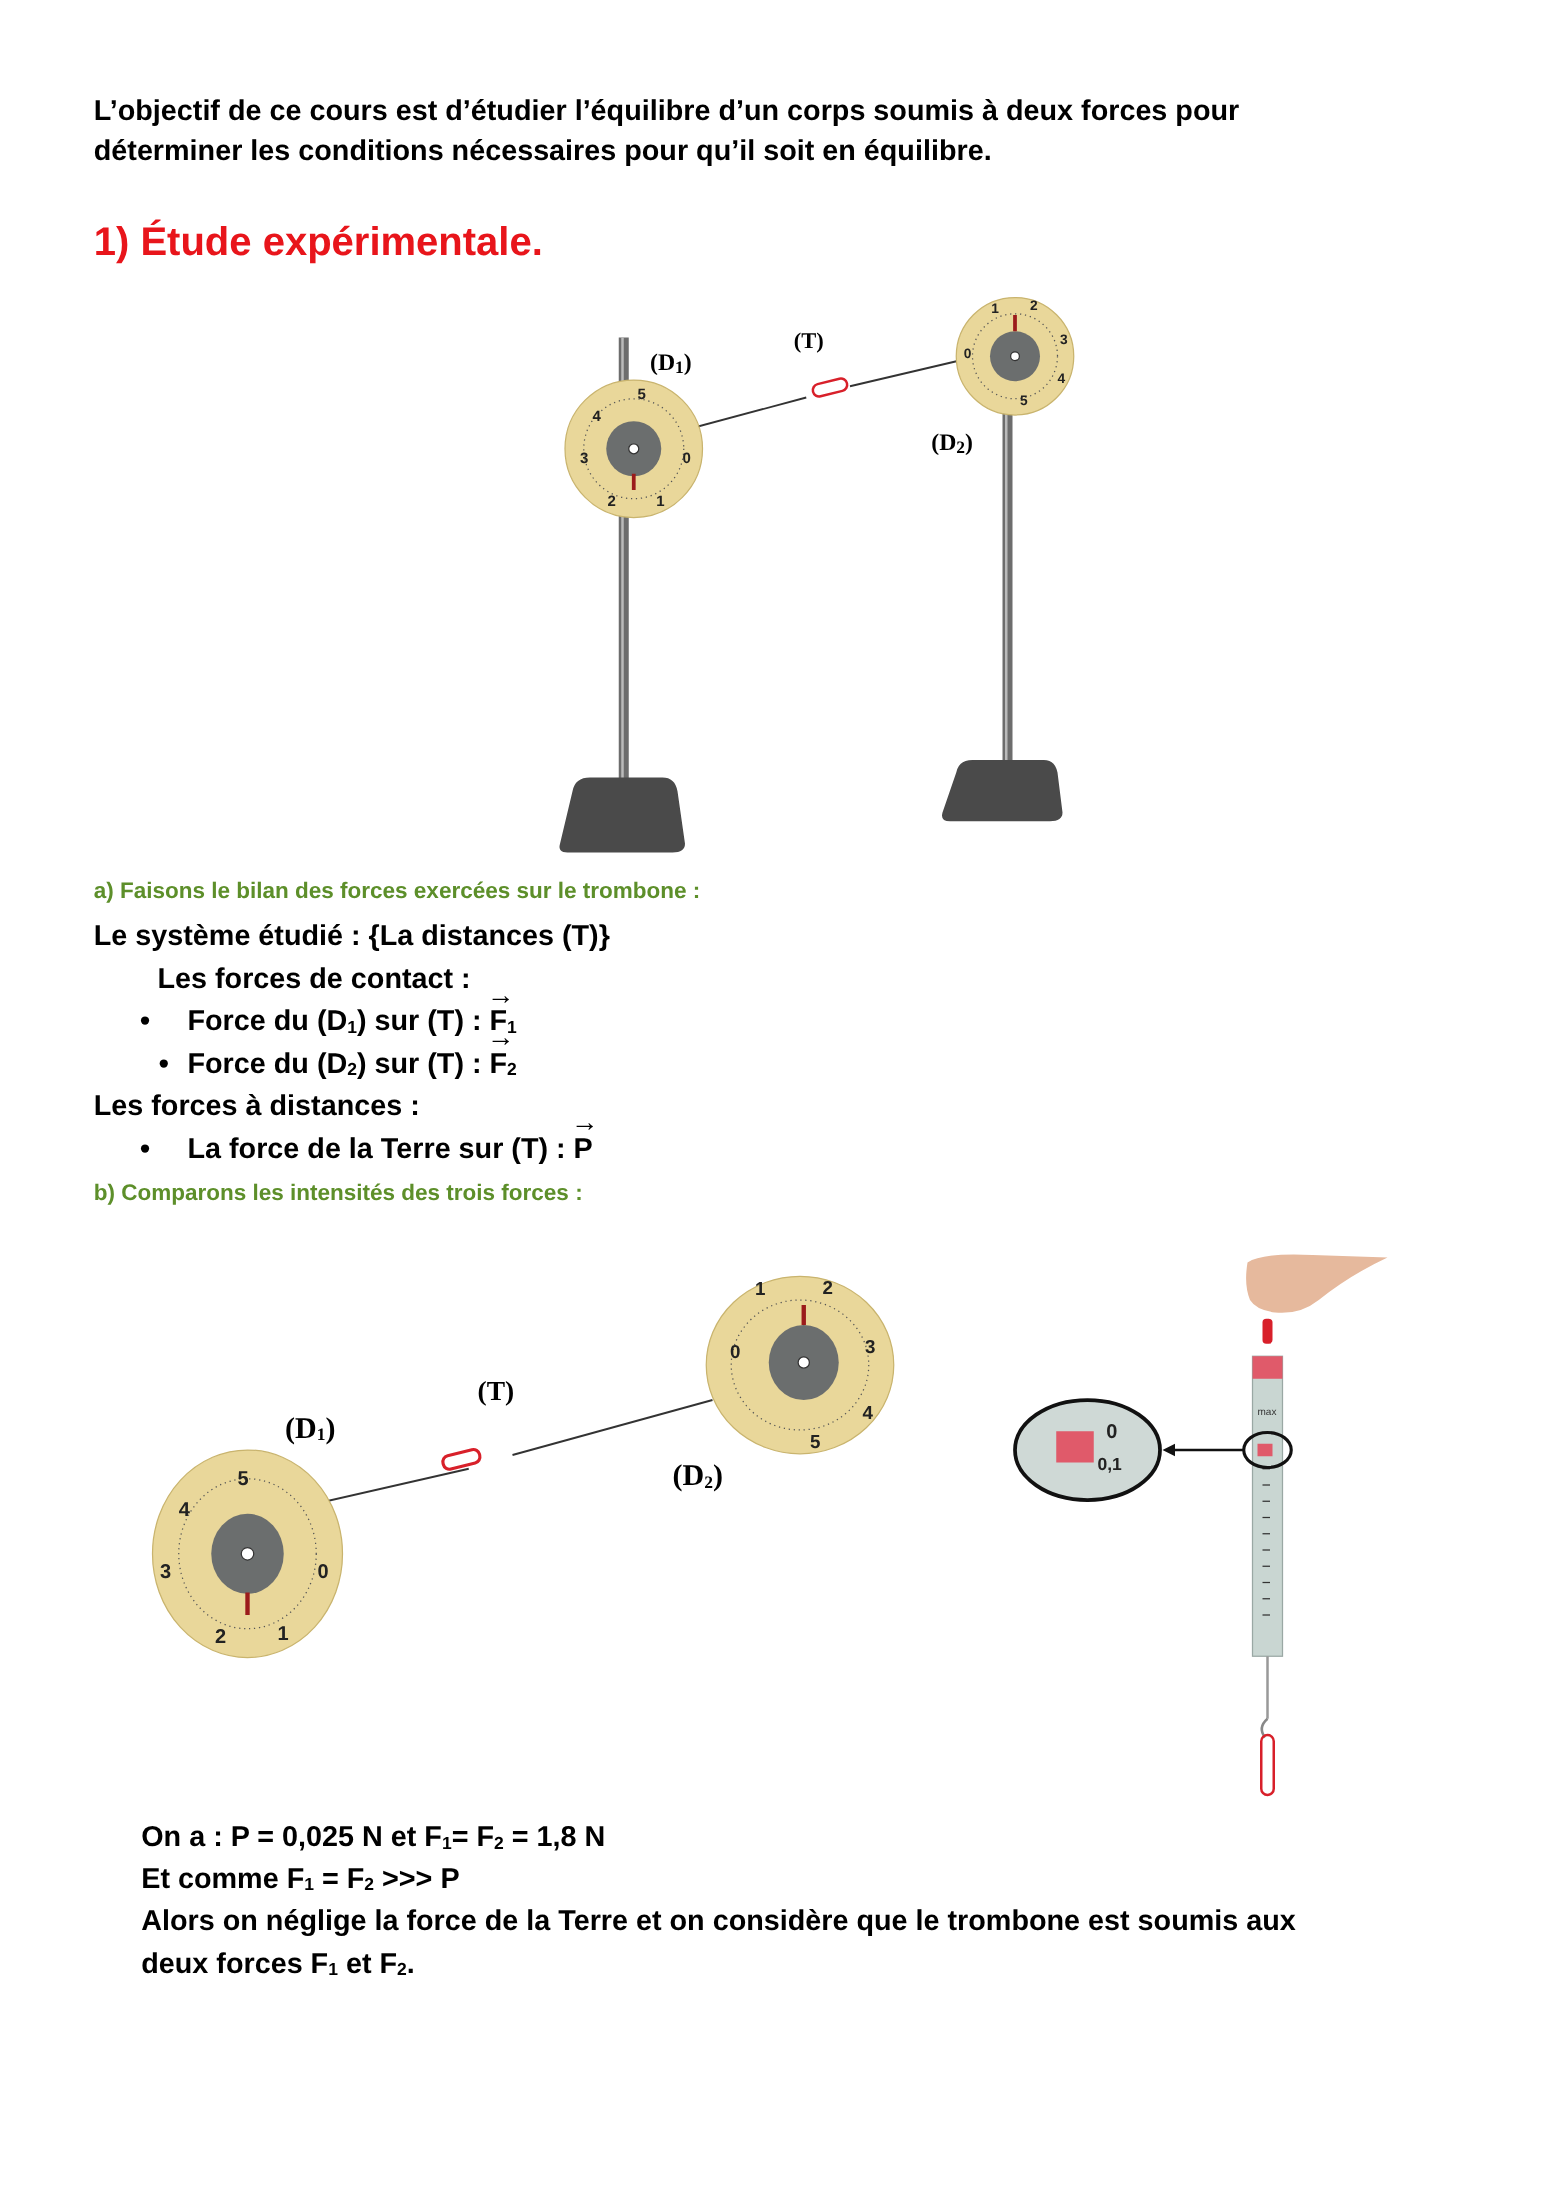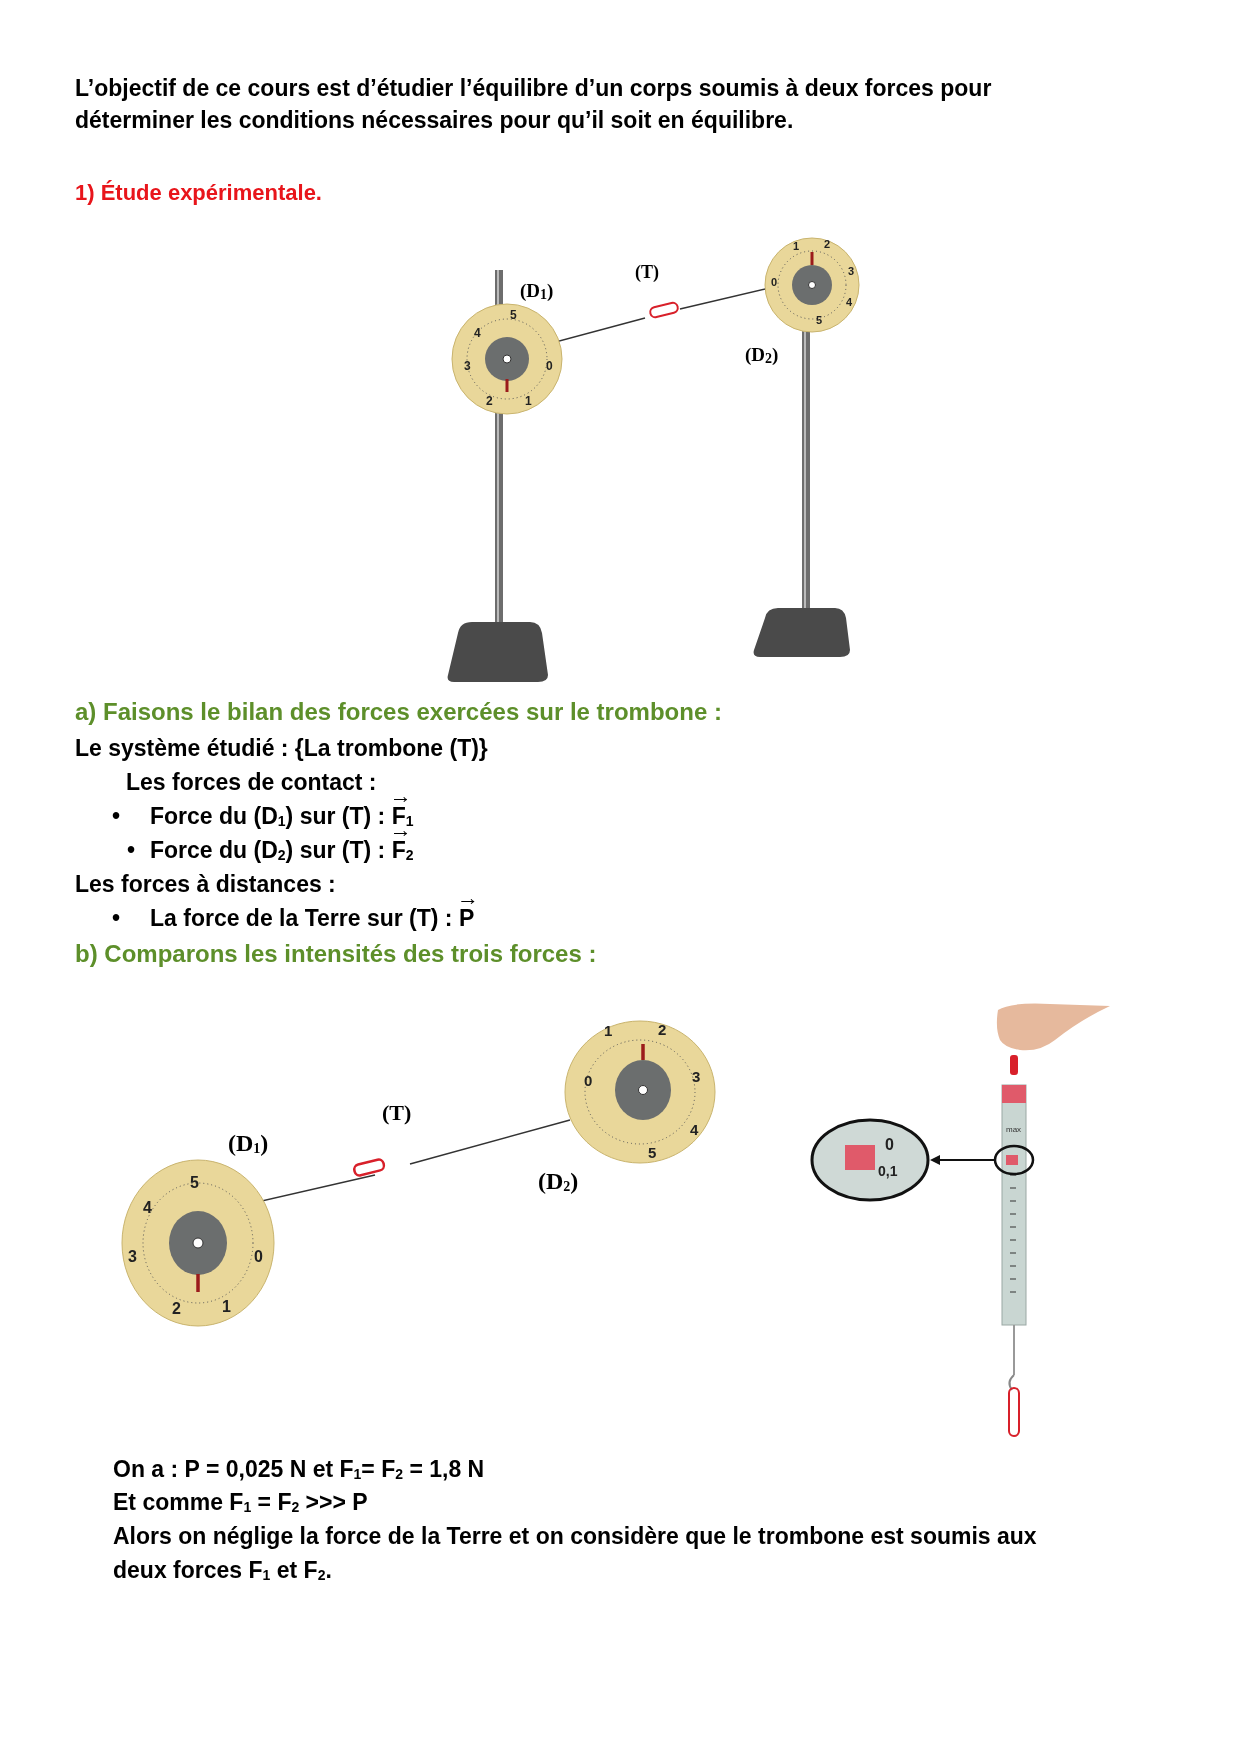--- a/index.html
+++ b/index.html
@@ -1,21 +1,21 @@
 <!DOCTYPE html>
 <html><head>
 <meta charset="utf-8">
 <style>
   html, body { margin:0; padding:0; background:#ffffff; }
   body { width:1240px; height:1752px; position:relative; overflow:hidden;
          font-family:"Liberation Sans", sans-serif; color:#000; }
   .p { position:absolute; font-weight:bold; font-size:23px; line-height:32px; white-space:nowrap; }
   .intro { left:75px; top:72px; }
-  .h1 { position:absolute; left:75px; top:176px; color:#e8151b; font-weight:bold; font-size:22px; line-height:34px; }
-  .h2 { position:absolute; left:75px; color:#5d8f2a; font-weight:bold; font-size:24px; line-height:34px; white-space:nowrap; }
+  .h1 { position:absolute; left:75px; top:176px; color:#e8151b; font-weight:bold; font-size:32px; line-height:34px; }
+  .h2 { position:absolute; left:75px; color:#5d8f2a; font-weight:bold; font-size:18px; line-height:34px; white-space:nowrap; }
   .lbl { position:absolute; font-family:"Liberation Serif", serif; font-weight:bold; }
   .bullet { position:absolute; left:112px; font-weight:bold; font-size:23px; }
   .vec { position:relative; display:inline-block; }
   .vec::before { content:"\2192"; position:absolute; left:-2px; top:-20px; font-size:22px; font-weight:bold; }
   sub { font-size:14px; vertical-align:-2px; }
   svg { position:absolute; }
 </style>
 </head>
 <body>
 
@@ -70,21 +70,21 @@
   <div class="lbl" style="left:90px;top:60px;font-size:19px;">
     <span>(D</span><sub>1</sub><span>)</span>
   </div>
   <div class="lbl" style="left:205px;top:42px;font-size:18px;">(T)</div>
   <div class="lbl" style="left:315px;top:124px;font-size:19px;">
     <span>(D</span><sub>2</sub><span>)</span>
   </div>
 </div>
 
 <div class="h2" style="top:695px;">a) Faisons le bilan des forces exercées sur le trombone :</div>
-<div class="p" style="left:75px;top:732px;">Le système étudié : {La trombone (T)}</div>
+<div class="p" style="left:75px;top:732px;">Le système étudié : {La distances (T)}</div>
 <div class="p" style="left:82px;top:766px;margin-left:44px;">Les forces de contact :</div>
 
 <div class="bullet" style="top:800px;line-height:32px;">
   <span style="display:inline-block;width:38px;">•</span><span>Force du (D</span><sub>1</sub><span>) sur (T) : </span><span class="vec"><span>F</span><sub>1</sub></span>
 </div>
 <div class="bullet" style="top:834px;line-height:32px;text-align:center;">
   <span style="display:inline-block;width:38px;">•</span><span>Force du (D</span><sub>2</sub><span>) sur (T) : </span><span class="vec"><span>F</span><sub>2</sub></span>
 </div>
 
 <div class="p" style="left:75px;top:868px;">Les forces à distances :</div>

